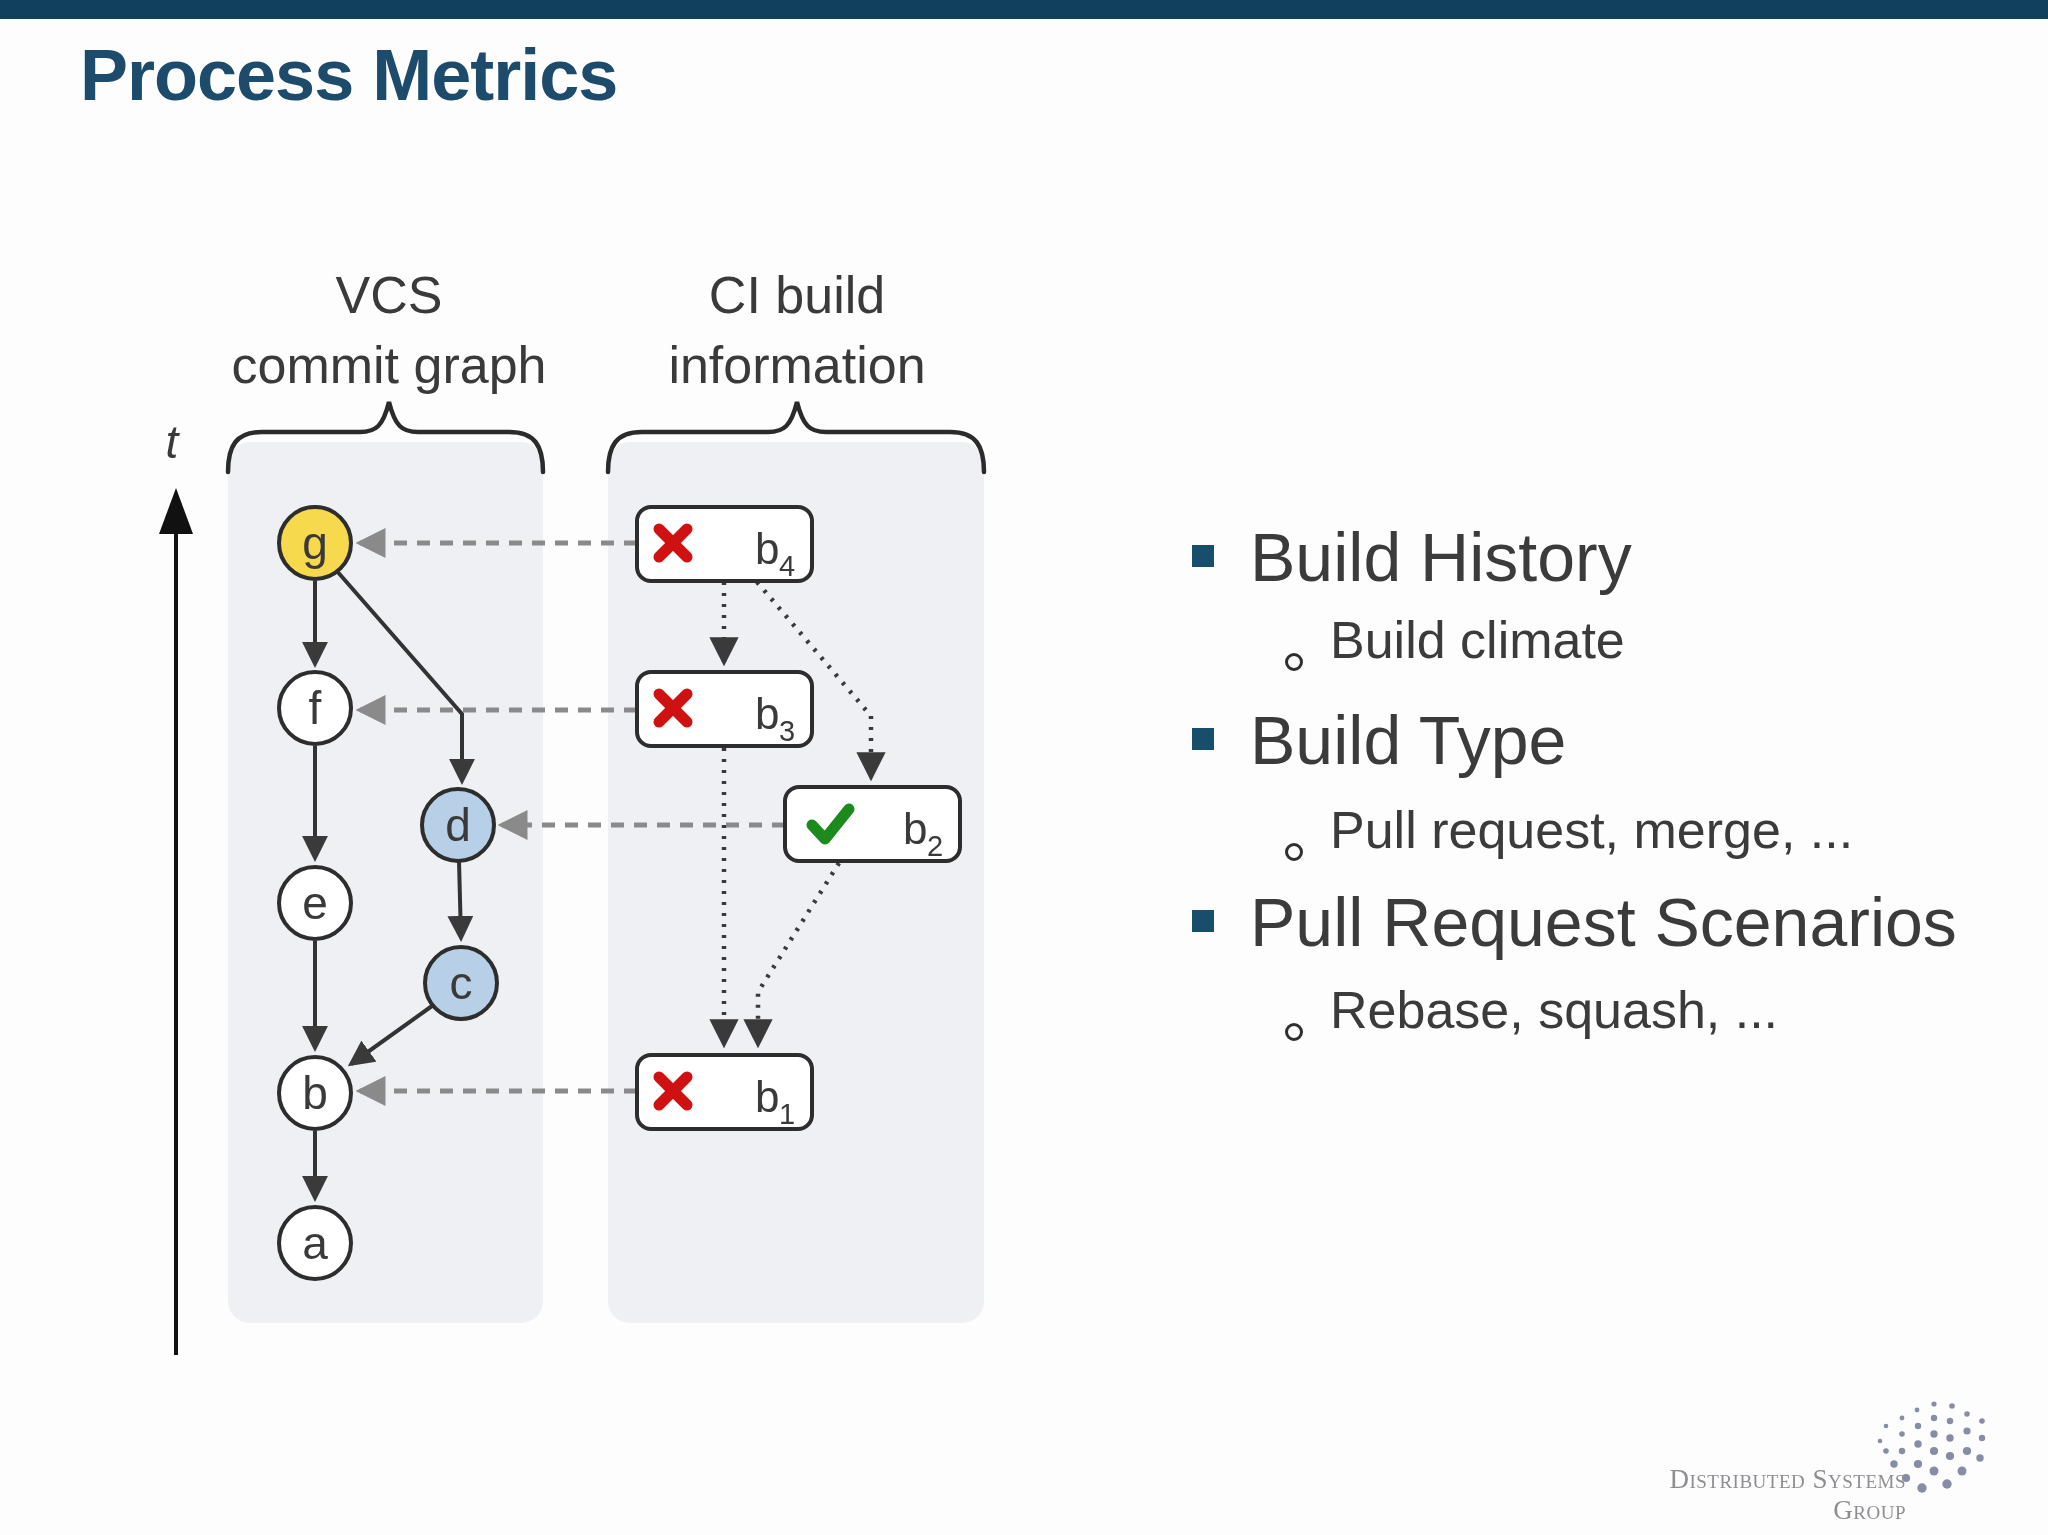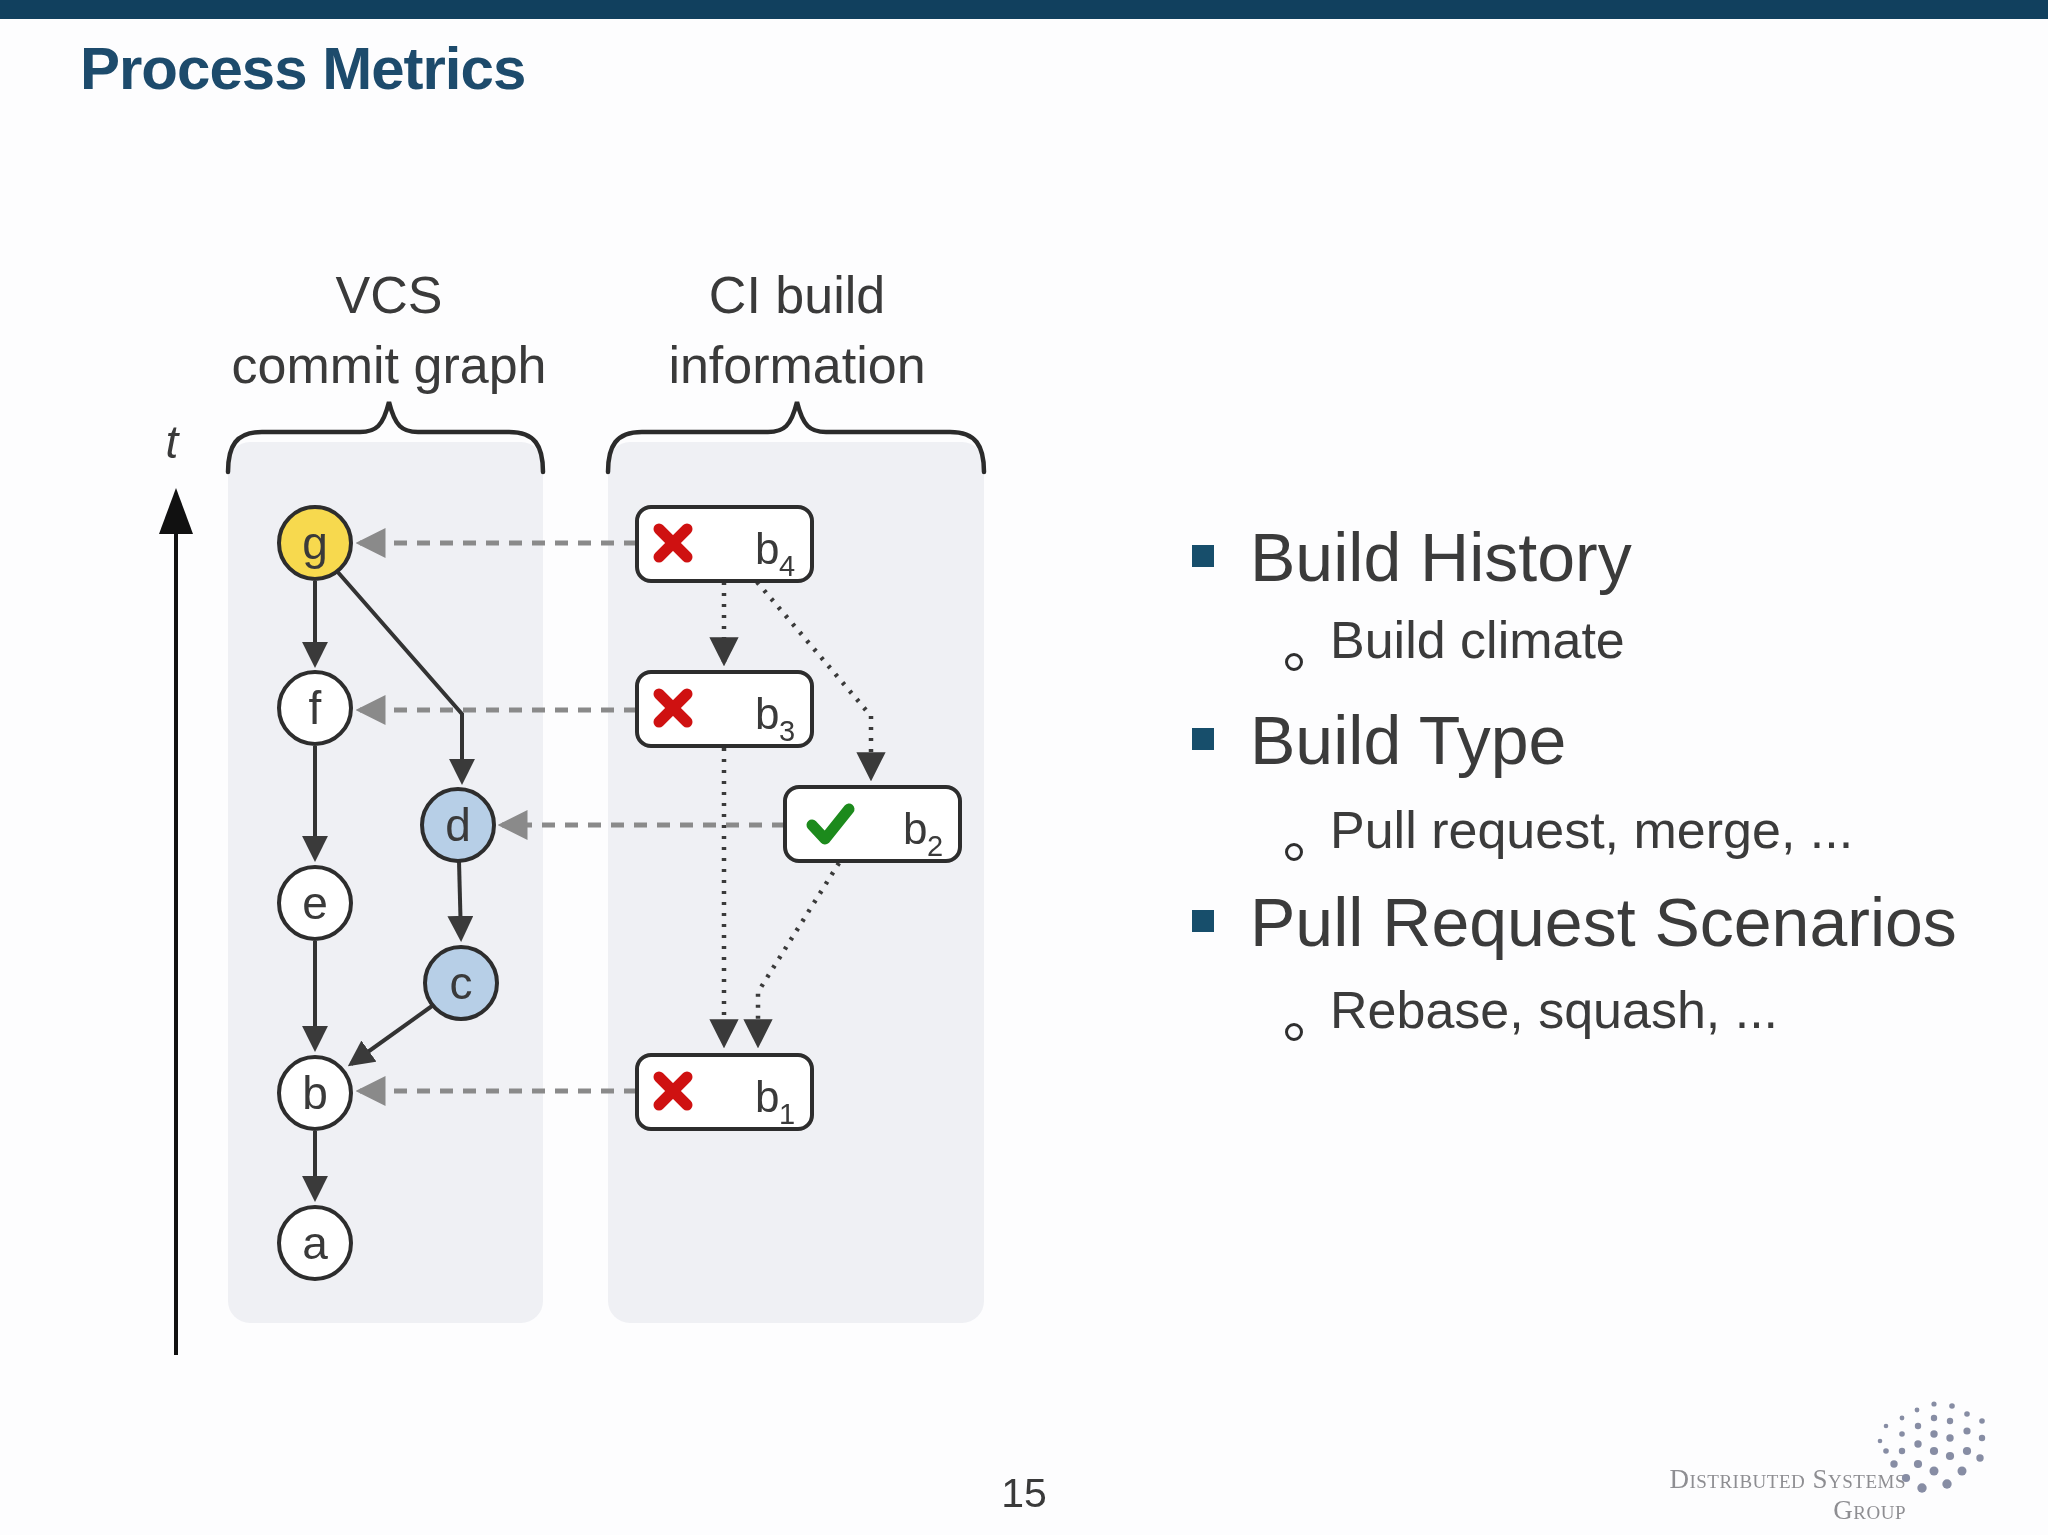--- a/index.html
+++ b/index.html
@@ -2,21 +2,21 @@
 <html><head>
 <meta charset="utf-8">
 <style>
   html,body{margin:0;padding:0;}
   body{width:2048px;height:1535px;background:#ffffff;overflow:hidden;
        font-family:"Liberation Sans",sans-serif;-webkit-font-smoothing:antialiased;}
   .slide{position:relative;width:2048px;height:1535px;background:#fdfdfe;}
 
   .topbar{position:absolute;left:0;top:0;width:2048px;height:19px;background:#11405e;}
 
-  .title{position:absolute;left:80px;top:34px;font-size:60px;font-weight:600;
+  .title{position:absolute;left:80px;top:34px;font-size:72px;font-weight:600;
          color:#1d4b6c;letter-spacing:-1px;line-height:1.15;}
 
   .diagram-svg{position:absolute;left:0;top:0;width:2048px;height:1535px;}
   .diagram-svg text{font-family:"Liberation Sans",sans-serif;fill:#3a3a3a;}
   .col-label{font-size:52px;text-anchor:middle;}
   .t-label{font-family:"Liberation Serif",serif;font-style:italic;font-size:46px;text-anchor:middle;}
   .node-label{font-size:46px;text-anchor:middle;fill:#2f2f2f;}
   .build-label{font-size:44px;fill:#2f2f2f;}
   .build-sub{font-size:29px;fill:#2f2f2f;}
 
@@ -174,21 +174,20 @@
     <div class="b-main" style="top:882px">
       <span class="sq"></span>
       <span class="txt">Pull Request Scenarios</span>
     </div>
     <div class="b-sub" style="top:979px">
       <span class="circ"></span>
       <span class="txt">Rebase, squash, ...</span>
     </div>
   </div>
 
-  <div class="pagenum">15</div>
 
   <div class="logo">Distributed Systems Group</div>
 
   <svg class="logo-dots" viewBox="0 0 120 100" xmlns="http://www.w3.org/2000/svg">
     <g fill="#878da4">
       <circle cx="62" cy="8" r="2.6"></circle>
         <circle cx="80" cy="10" r="2.8"></circle>
         <circle cx="45" cy="14" r="2.4"></circle>
       <circle cx="95" cy="18" r="2.8"></circle>
         <circle cx="30" cy="22" r="2.4"></circle>

